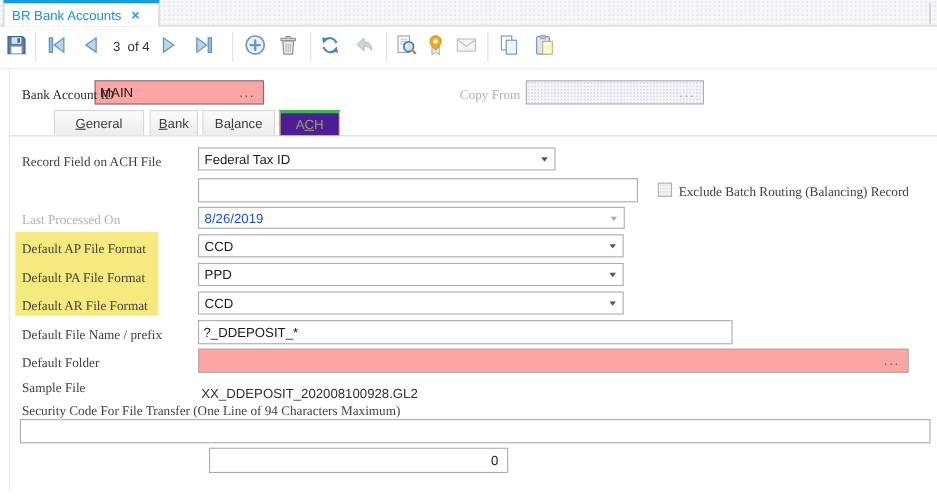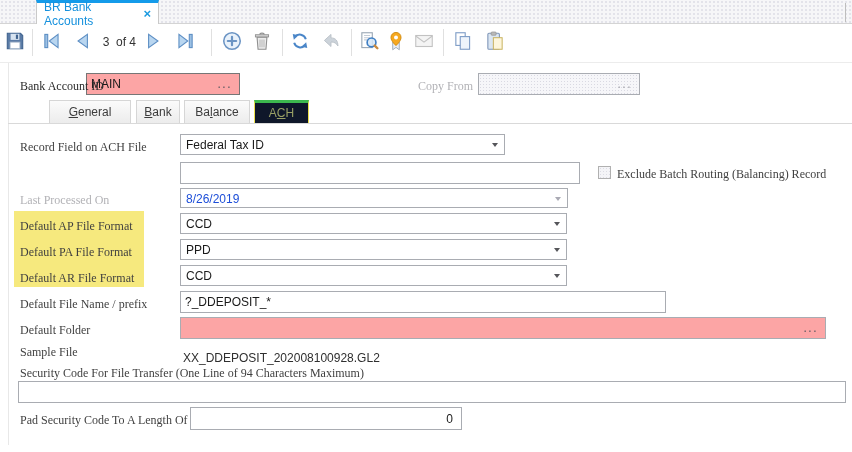--- a/index.html
+++ b/index.html
@@ -9,25 +9,25 @@
 
   
   #doc-tabstrip {
     position:absolute; left:0; top:0; width:852px; height:24px;
     background-color:#f6f6f8;
     background-image:radial-gradient(#e3e3ea 0.8px, transparent 0.8px);
     background-size:4px 4px;
     border-bottom:1px solid #d4d4d4;
   }
   #doc-tab {
-    position:absolute; left:3px; top:0; width:123px; height:24px;
+    position:absolute; left:3px; top:0; width:142px; height:24px;
     background:#fff; border-top:3px solid #149bea;
     border-left:1px solid #c9c9c9; border-right:1px solid #c9c9c9;
     display:flex; align-items:center; padding:0 7px; gap:9px;
-    color:#1691dd; font-size:12px;margin-left:33px;
+    color:#1691dd; font-size:12px;
   }
   #doc-tab .close { color:#1a9ae0; font-weight:bold; font-size:13px; line-height:1; cursor:default; }
   #strip-edge { position:absolute; right:6px; top:3px; width:1px; height:19px; background:#bdbdbd; }
 
   
   #toolbar { position:absolute; left:0; top:25px; width:852px; height:38px; background:#fff; border-bottom:1px solid #ececec; }
   .tbtn { position:absolute; top:5px; width:22px; height:22px; }
   .tbtn svg { width:22px; height:22px; display:block; }
   .tsep { position:absolute; top:4px; width:1px; height:27px; background:#e0e0e0; }
   .ttext { position:absolute; top:10px; font-size:12px; color:#333; }
@@ -61,21 +61,21 @@
   .itab {
     position:absolute; top:100px; height:23px;
     border:1px solid #d6d6d6; border-bottom:none;
     background:linear-gradient(#fbfbfb,#ececec);
     font-size:12px; color:#3c3c3c; text-align:center;
     display:flex; align-items:center; justify-content:center;
     z-index:3;
     margin-left:32px;
   }
   .itab.sel {
-    background:#0f172a; border:1px solid #ece04c; border-bottom:none;
+    background:#4c1d95; border:1px solid #ece04c; border-bottom:none;
     border-top:3px solid #3cb84e; color:#99a065;
   }
   .itab .mn { text-decoration:underline; }
 
   
   .dd {
     position:absolute; background:#fff; border:1px solid #a9acb2;
     font-size:12px; color:#1a1a1a; padding:3px 18px 0 5px; white-space:nowrap; overflow:hidden;
   }
   .dd .arr {
@@ -285,16 +285,15 @@
     <input value="" style="">
     <span class="dots">...</span>
   </div>
 
   <div class="lbl" style="left:20px;top:345px">Sample File</div>
   <div class="stext" style="left:183px;top:351px">XX_DDEPOSIT_202008100928.GL2</div>
 
   <div class="lbl" style="left:20px;top:366px">Security Code For File Transfer (One Line of  94 Characters Maximum)</div>
   <input class="tin" style="left: 18px; top: 381px; width: 828px; height: 22px;" value="">
 
-  <div class="lbl" style="left:20px;top:413px">Pad Security Code To A Length Of</div>
   <input class="tin" style="left: 190px; top: 407px; width: 272px; height: 23px; text-align: right; padding-right: 8px;" value="0">
 
 </div>
 
 </body></html>

